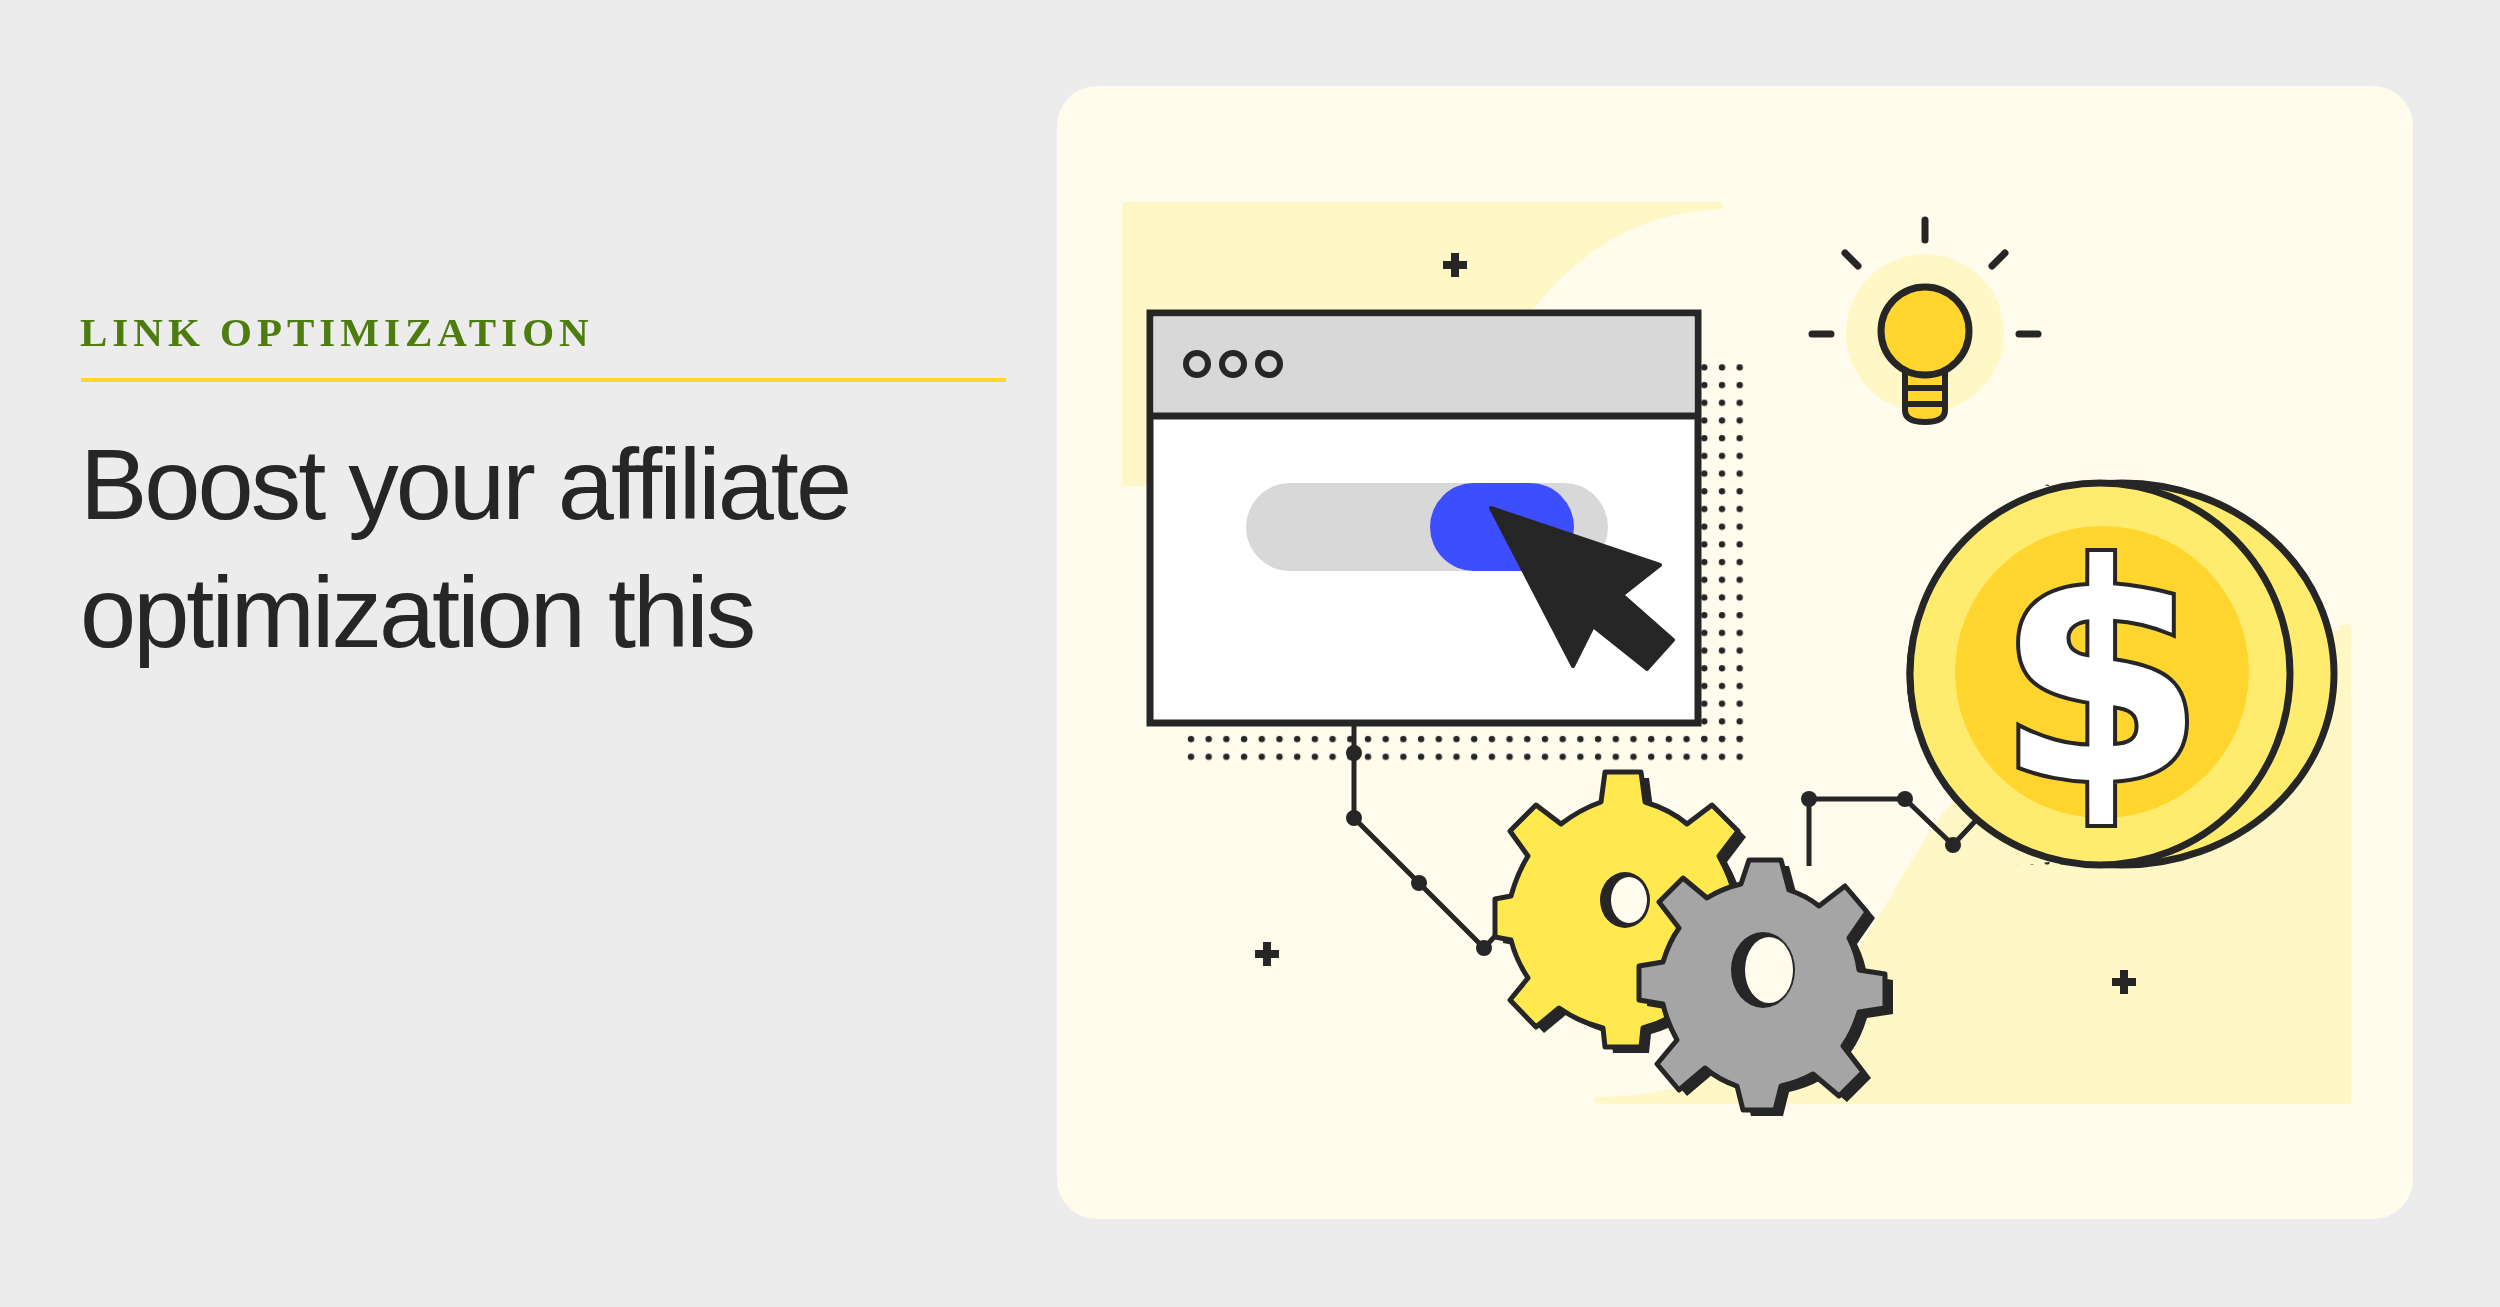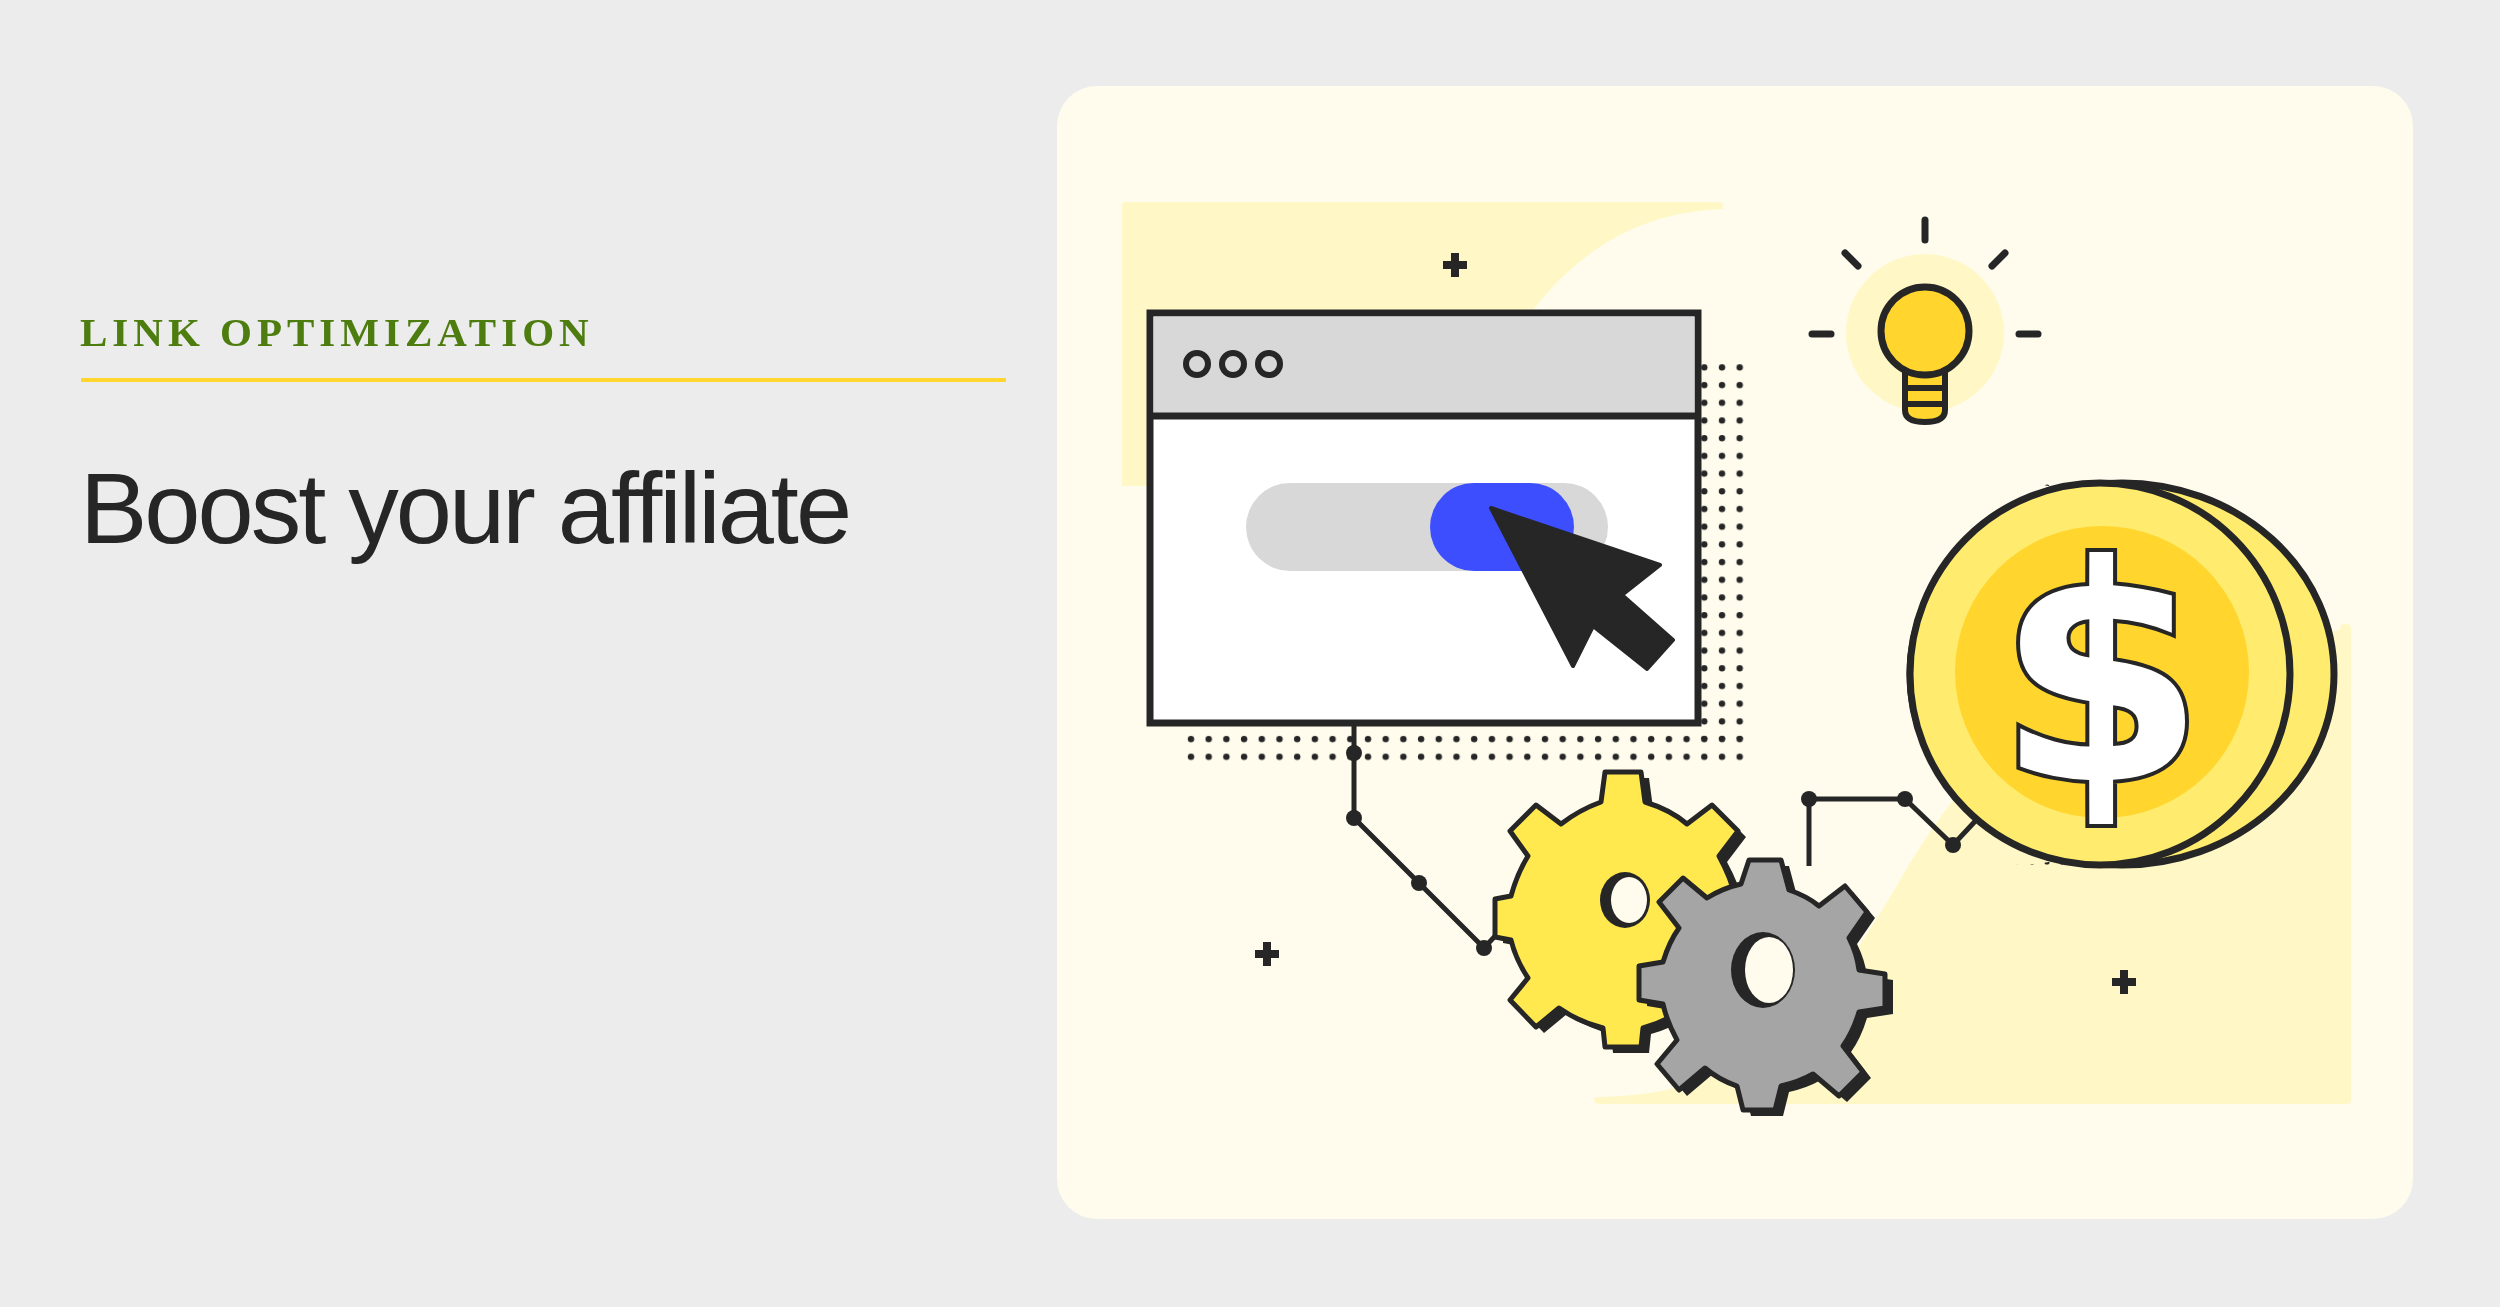--- a/index.html
+++ b/index.html
@@ -12,41 +12,42 @@
       position: absolute; left: 80px; top: 306px;
       font-family: Liberation Serif, serif;
       font-size: 41px; font-weight: bold; letter-spacing: 5px;
       color: #4d7c0f; line-height: 52px; white-space: nowrap;
     }
     .rule {
       position: absolute; left: 81px; top: 378px;
       width: 925px; height: 4px; background: #FFD52E;
     }
     .headline {
-      position: absolute; left: 80px; top: 444px; width: 960px;
+      position: absolute; left: 80px; top: 420px; width: 960px;
       font-family: "Liberation Sans", sans-serif;
       font-size: 101px; font-weight: normal; line-height: 128px;
       color: #262626; letter-spacing: -3px; margin: 0;
     }
     .headline span { display: block; white-space: nowrap; }
     .card {
       position: absolute; left: 1057px; top: 86px;
       width: 1356px; height: 1133px; border-radius: 40px;
       background: #FFFCEE; overflow: hidden;
     }
     .illustration { position: absolute; left: 0; top: 0; }
   </style>
 </head>
 <body>
 
 <div class="eyebrow">LINK OPTIMIZATION</div>
 <div class="rule"></div>
 
 <h1 class="headline">
   <span>Boost your affiliate</span>
+  <span>optimization this</span>
 </h1>
 
 <div class="card">
 
   <svg class="illustration" width="1356" height="1133" viewBox="1057 86 1356 1133" xmlns="http://www.w3.org/2000/svg">
     <defs>
       <pattern id="dots" x="1182" y="730" width="17.7" height="17.7" patternUnits="userSpaceOnUse">
         <circle cx="9" cy="9" r="3.2" fill="#262626"></circle>
       </pattern>
       <pattern id="coinDots" x="0" y="0" width="15" height="15" patternUnits="userSpaceOnUse">

